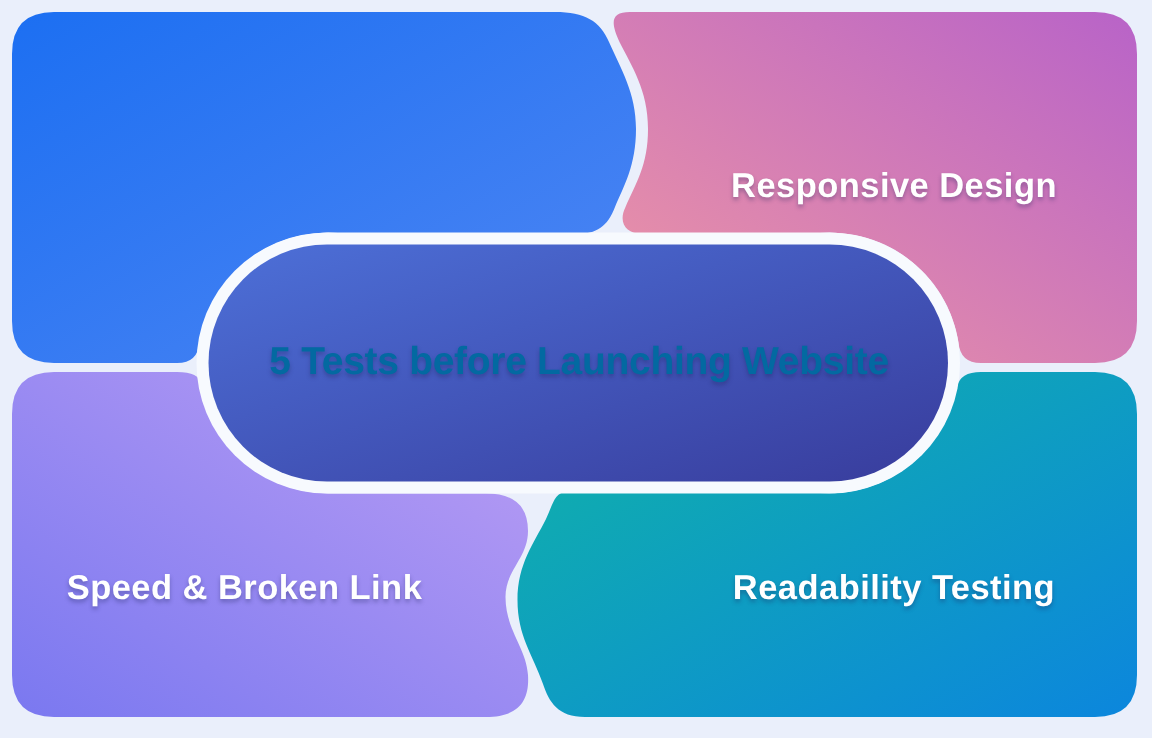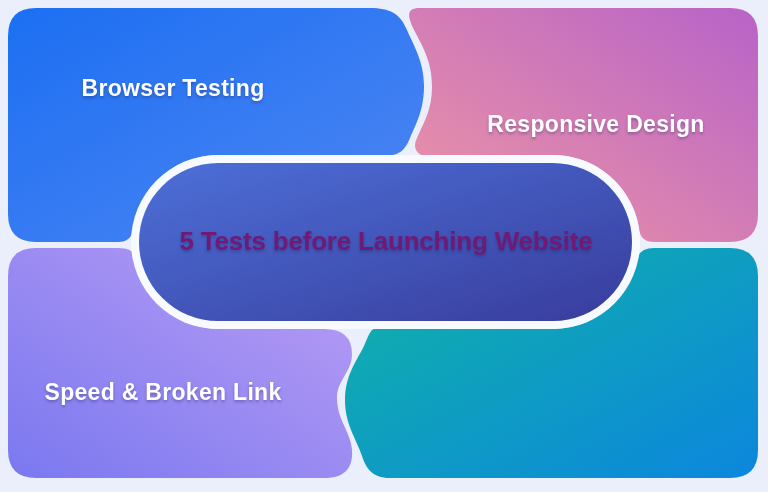--- a/index.html
+++ b/index.html
@@ -107,22 +107,22 @@
              C 372 478 366 468 362 456
              C 355 436 345 424 345 400
              C 345 376 356 362 364 346
              C 369 335 370 328 378 328 Z"></path>
 
     <rect x="131" y="155" width="509" height="174" rx="87" fill="#f7fafe"></rect>
 
     <rect x="139" y="163" width="493" height="158" rx="79" fill="url(#g-pill)"></rect>
   </svg>
 
-  <div class="label lbl-browser" style="color: rgb(255, 255, 255);">Browser Testing</div>
 
   <div class="label lbl-responsive" style="color: rgb(255, 255, 255); margin-top: 36px;">Responsive Design</div>
 
   <div class="label lbl-speed" style="color: rgb(255, 255, 255);">Speed &amp; Broken Link</div>
 
+  <div class="label lbl-readability" style="color: rgb(255, 255, 255);">Readability Testing</div>
 
-  <div class="label pill-label lbl-center" style="color: #701a75;">5 Tests before Launching Website</div>
+  <div class="label pill-label lbl-center" style="color: #0369a1;">5 Tests before Launching Website</div>
 
 </div>
 
 </body></html>

